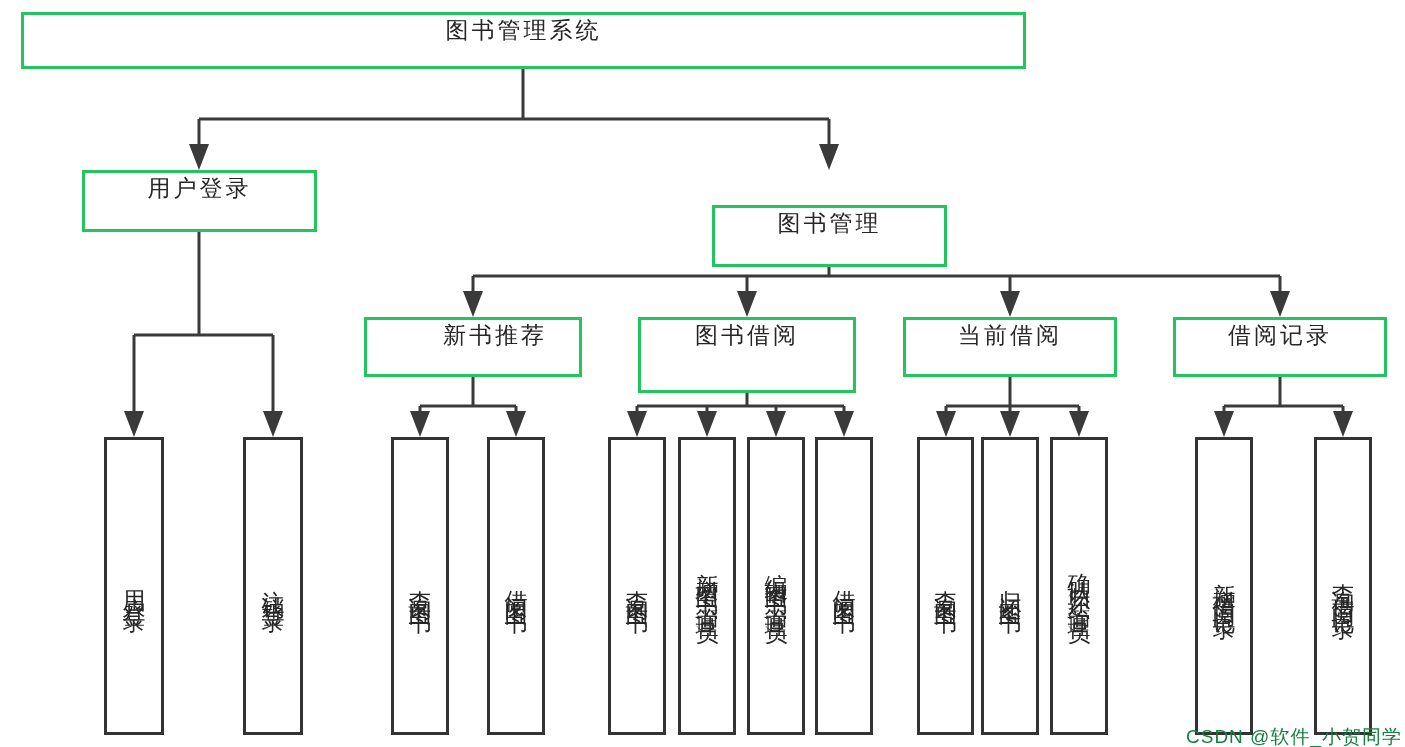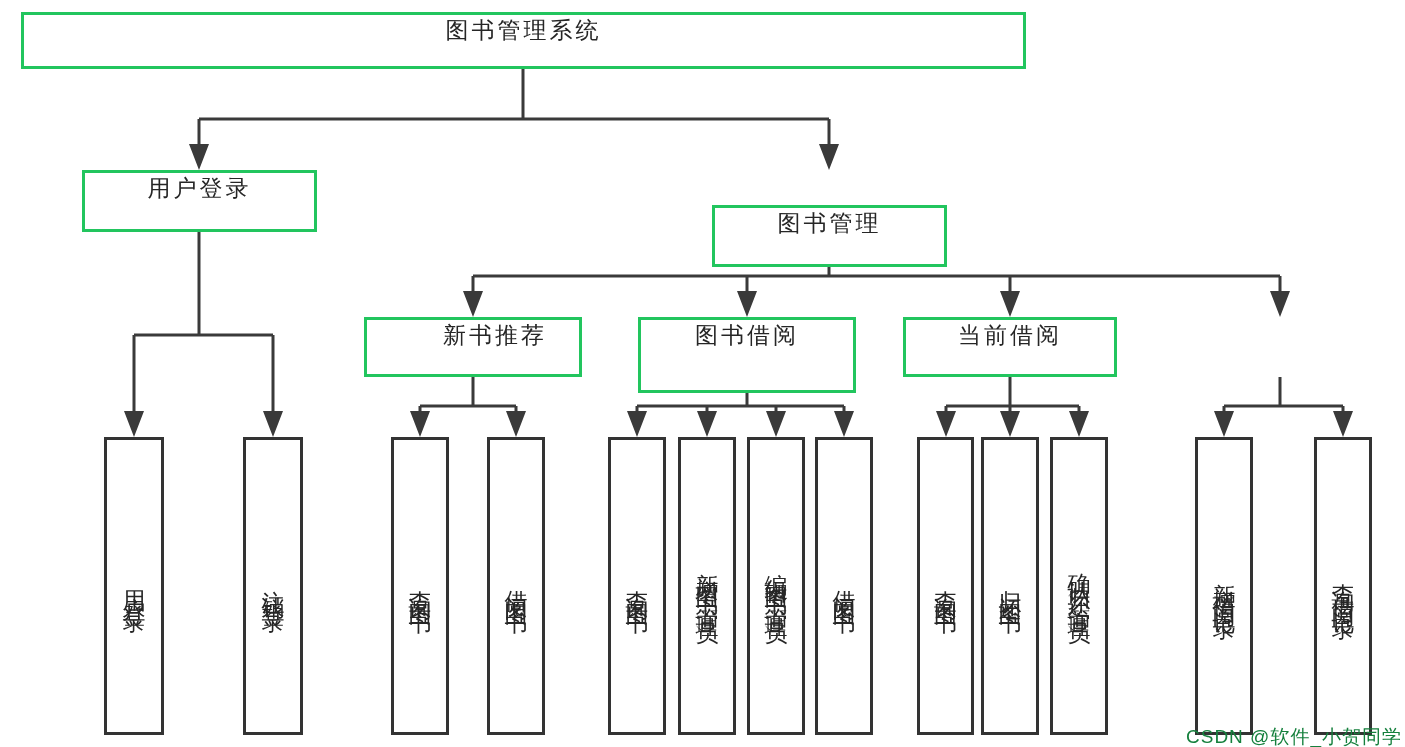--- a/index.html
+++ b/index.html
@@ -142,20 +142,23 @@
 
   <div class="node" id="n-newb">
     <span class="lbl">新书推荐</span>
   </div>
   <div class="node" id="n-borrow">
     <span class="lbl">图书借阅</span>
   </div>
   <div class="node" id="n-cur">
     <span class="lbl">当前借阅</span>
   </div>
+  <div class="node" id="n-rec">
+    <span class="lbl">借阅记录</span>
+  </div>
 
   <div class="leaf" id="l-ulogin">
     <span class="lbl">用户登录</span>
   </div>
   <div class="leaf" id="l-ulogout">
     <span class="lbl">注销登录</span>
   </div>
 
   <div class="leaf" id="l-nbq">
     <span class="lbl">查询图书</span>

